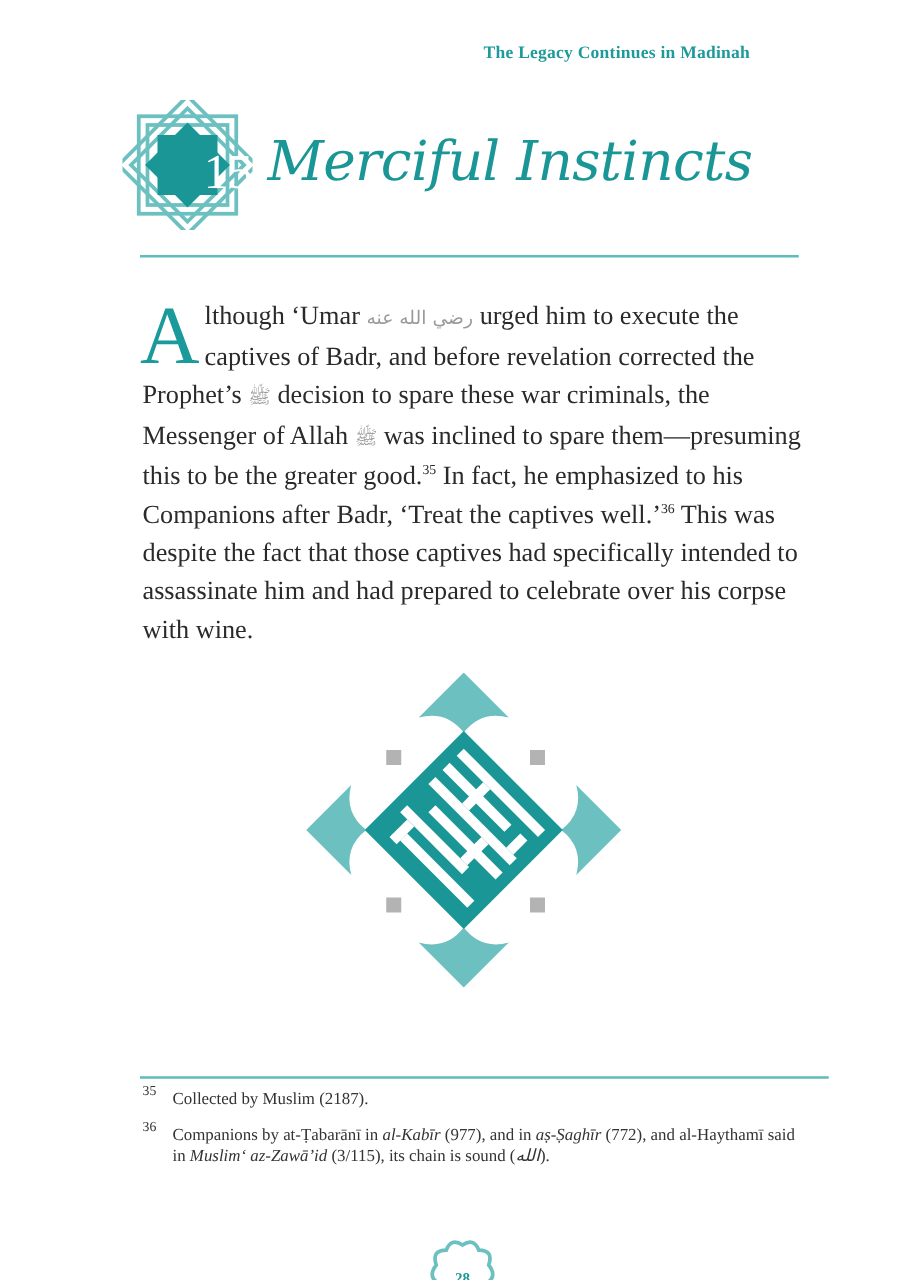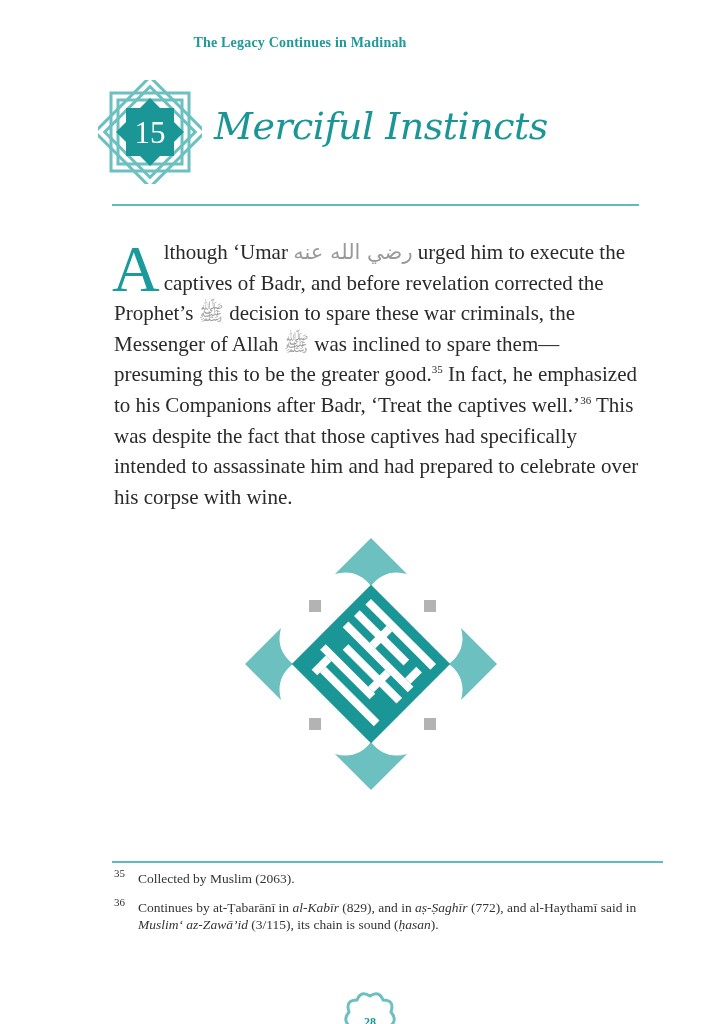--- a/index.html
+++ b/index.html
@@ -1,40 +1,40 @@
 <!DOCTYPE html>
 <html><head>
 <meta charset="utf-8">
 <style>
   html, body { margin: 0; padding: 0; }
   body {
     width: 720px; height: 1024px; background: #ffffff; position: relative; overflow: hidden;
     font-family: "Liberation Serif", "DejaVu Serif", serif; color: #2b2b2b;
   }
   .running-head {
-    position: absolute; top: 35px; left: 0; width: 600px; text-align: center;
+    position: absolute; top: 35px; left: 0; width: 600px; text-align: right;
     font-size: 14px; font-weight: bold; color: #1f9a9a; letter-spacing: 0.2px;
   }
   .badge { position: absolute; left: 98px; top: 80px; width: 104px; height: 104px; }
   .chapter-title {
-    position: absolute; left: 214px; top: 104px; font-size: 38px; color: #1a9696;
+    position: absolute; left: 214px; top: 104px; font-size: 44px; color: #1a9696;
     font-family: "DejaVu Serif", serif; font-style: italic; letter-spacing: -0.5px;
   }
   .rule { position: absolute; left: 112px; width: 527px; height: 1.5px; background: #5dbcbc; }
   .rule.top { top: 204px; }
   .rule.fn { top: 861px; }
   .body-text {
     position: absolute; left: 114px; top: 237px; width: 530px;
     font-size: 21px; line-height: 30.6px; color: #2a2a2a;
   }
   .dropcap {
     float: left; font-size: 66px; line-height: 56px; color: #1a9a9a; margin: 4px 4px 0 -2px;
     font-family: "Liberation Serif", serif;
   }
-  .honorific { color: #9a9a9a; font-size: 21px; font-family: "DejaVu Sans", sans-serif; }
+  .honorific { color: #9a9a9a; font-size: 15px; font-family: "DejaVu Sans", sans-serif; }
   sup { font-size: 11px; vertical-align: 8px; line-height: 0; }
   .ornament { position: absolute; left: 245px; top: 538px; width: 252px; height: 252px; }
   .footnotes { position: absolute; left: 114px; top: 870px; width: 530px; font-size: 13.5px; color: #333; }
   .fn { position: relative; padding-left: 24px; margin-bottom: 12px; line-height: 17px; }
   .fn-num { position: absolute; left: 0; top: -5px; font-size: 11px; }
   .page-num-wrap { position: absolute; left: 339px; top: 988px; width: 62px; height: 76px; }
   .page-num {
     position: absolute; left: 0; top: 27px; width: 62px; text-align: center;
     font-size: 12px; font-weight: bold; color: #1a9696;
   }
@@ -50,21 +50,21 @@
       <rect x="20" y="20" width="64" height="64"></rect>
       <rect x="20" y="20" width="64" height="64" transform="rotate(45 52 52)"></rect>
       <rect x="13" y="13" width="78" height="78"></rect>
       <rect x="13" y="13" width="78" height="78" transform="rotate(45 52 52)"></rect>
     </g>
     <g fill="#1a9696">
       <rect x="28" y="28" width="48" height="48"></rect>
       <rect x="28" y="28" width="48" height="48" transform="rotate(45 52 52)"></rect>
     </g>
   </svg>
-  <div style="position:absolute;left:0;top:35px;width:104px;text-align:center;color:#fff;font-size:31px;font-family:'Liberation Serif',serif;">15</div>
+  <div style="position:absolute;left:0;top:35px;width:104px;text-align:right;color:#fff;font-size:39px;font-family:'Liberation Serif',serif;">15</div>
 </div>
 
 <div class="chapter-title">Merciful Instincts</div>
 <div class="rule top"></div>
 
 <div class="body-text">
   <span class="dropcap">A</span>
   <span>lthough ‘Umar </span><span class="honorific">رضي الله عنه</span><span> urged him to execute the captives of Badr, and before revelation corrected the Prophet’s </span><span class="honorific">ﷺ</span><span> decision to spare these war criminals, the Messenger of Allah </span><span class="honorific">ﷺ</span><span> was inclined to spare them—presuming this to be the greater good.</span><sup>35</sup><span> In fact, he emphasized to his Companions after Badr, ‘Treat the captives well.’</span><sup>36</sup><span> This was despite the fact that those captives had specifically intended to assassinate him and had prepared to celebrate over his corpse with wine.</span>
 </div>
 
@@ -98,25 +98,25 @@
       </g>
     </g>
   </svg>
 </div>
 
 <div class="rule fn"></div>
 
 <div class="footnotes">
   <div class="fn">
     <span class="fn-num">35</span>
-    <span>Collected by Muslim (2063).</span>
+    <span>Collected by Muslim (2187).</span>
   </div>
   <div class="fn">
     <span class="fn-num">36</span>
-    <span>Continues by at-Ṭabarānī in </span><i>al-Kabīr</i><span> (829), and in </span><i>aṣ-Ṣaghīr</i><span> (772), and al-Haythamī said in </span><i>Muslim‘ az-Zawā’id</i><span> (3/115), its chain is sound (</span><i>ḥasan</i><span>).</span>
+    <span>Companions by at-Ṭabarānī in </span><i>al-Kabīr</i><span> (977), and in </span><i>aṣ-Ṣaghīr</i><span> (772), and al-Haythamī said in </span><i>Muslim‘ az-Zawā’id</i><span> (3/115), its chain is sound (</span><i>الله</i><span>).</span>
   </div>
 </div>
 
 <div class="page-num-wrap">
   <svg viewBox="0 0 62 76" width="62" height="76">
     <g fill="none" stroke="#6cc0c0" stroke-width="3">
       <path d="M31 8 Q40 2 44 12 Q56 12 52 24 Q60 34 48 40 Q44 50 31 46 Q18 50 14 40 Q2 34 10 24 Q6 12 18 12 Q22 2 31 8 Z"></path>
       <path d="M24 48 Q38 56 24 64 Q14 70 24 76"></path>
       <path d="M38 48 Q24 56 38 64 Q48 70 38 76"></path>
     </g>

